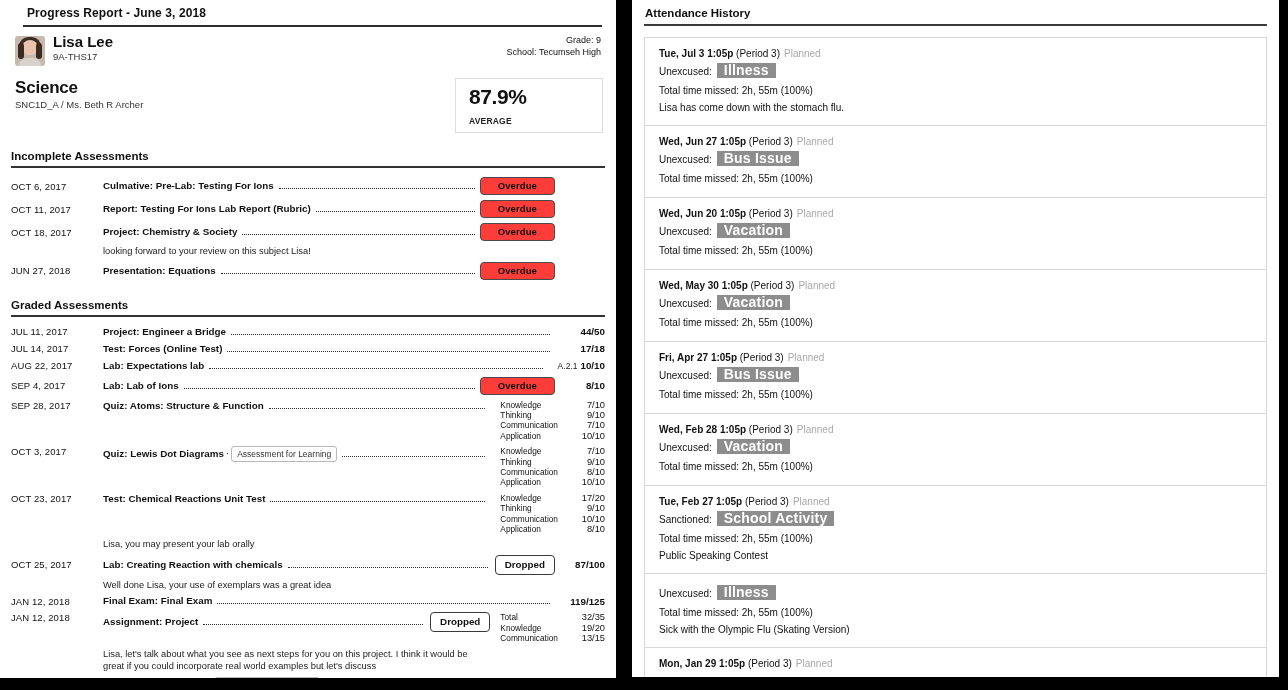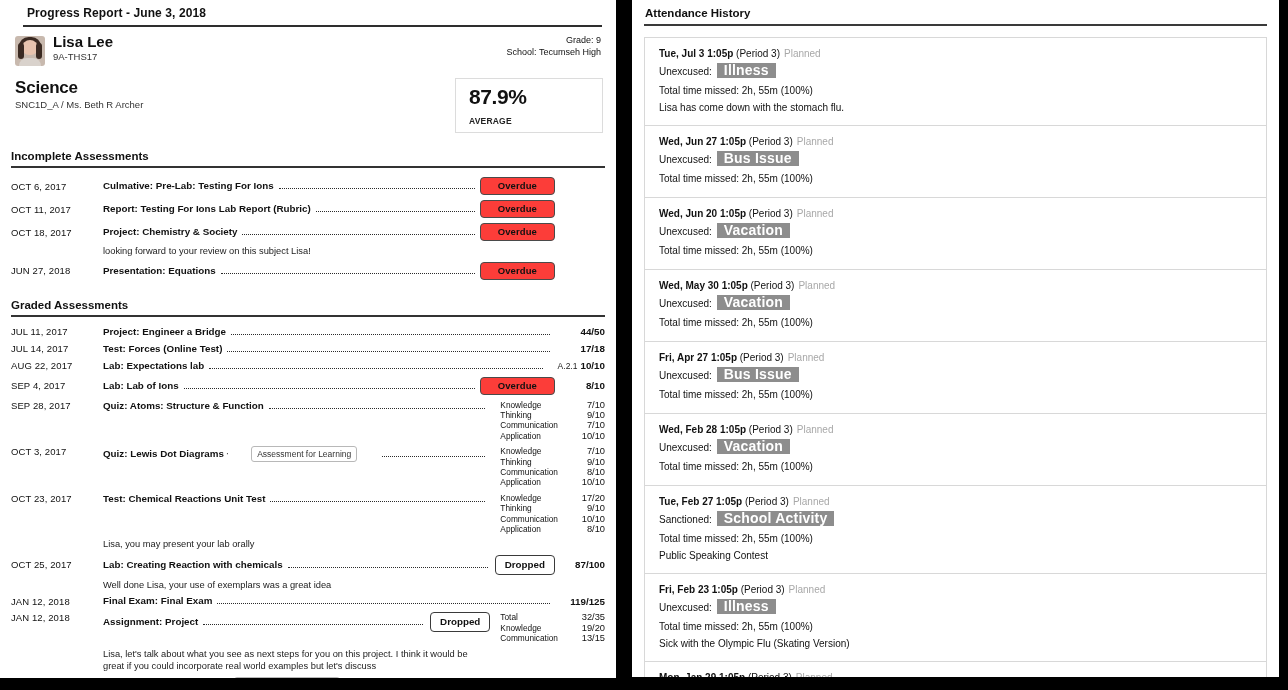--- a/index.html
+++ b/index.html
@@ -91,21 +91,21 @@
   .arow { display: flex; align-items: center; padding: 3px 2px 2px 2px; }
   .adate {
     width: 92px; flex: none;
     font-size: 9.5px; color: #111; letter-spacing: .1px;
   }
   .amid { flex: 1 1 auto; display: flex; align-items: baseline; min-width: 0; }
   .atitle { font-size: 9.8px; font-weight: bold; color: #111; white-space: nowrap; }
   .tagchip {
     display: inline-block; font-size: 8.5px; color: #333;
     border: 1px solid #b8b8b8; border-radius: 3px; background: #fff;
-    padding: 1.5px 5px; margin: 0 20px; white-space: nowrap;
+    padding: 1.5px 5px; margin: 0 0; white-space: nowrap;
     line-height: 11px;
   }
   .dotsep { font-size: 10px; color: #444; margin: 0 2px; }
   .dots {
     flex: 1 1 auto; min-width: 8px;
     border-bottom: 1.6px dotted #2b2b2b;
     margin: 0 5px 3px 5px; height: 1px;
   }
   .overdue {
     flex: none; background: #fc3d39; border: 1px solid #4a4a4a;
@@ -448,21 +448,20 @@
           <div class="att-reason"><span>Unexcused:</span><span class="att-badge">Vacation</span></div>
           <div class="att-missed">Total time missed:  2h, 55m (100%)</div>
         </div>
         <div class="att-item">
           <div class="att-head"><b>Tue, Feb 27</b> <b>1:05p</b> <span class="att-period">(Period 3)</span><span class="att-planned">Planned</span></div>
           <div class="att-reason"><span>Sanctioned:</span><span class="att-badge">School Activity</span></div>
           <div class="att-missed">Total time missed:  2h, 55m (100%)</div>
           <div class="att-note">Public Speaking Contest</div>
         </div>
         <div class="att-item">
-          <div class="att-head"><b>Fri, Feb 23</b> <b>1:05p</b> <span class="att-period">(Period 3)</span><span class="att-planned">Planned</span></div>
           <div class="att-reason"><span>Unexcused:</span><span class="att-badge">Illness</span></div>
           <div class="att-missed">Total time missed:  2h, 55m (100%)</div>
           <div class="att-note">Sick with the Olympic Flu (Skating Version)</div>
         </div>
         <div class="att-item">
           <div class="att-head"><b>Mon, Jan 29</b> <b>1:05p</b> <span class="att-period">(Period 3)</span><span class="att-planned">Planned</span></div>
         </div>
       </div>
   </div>
 

